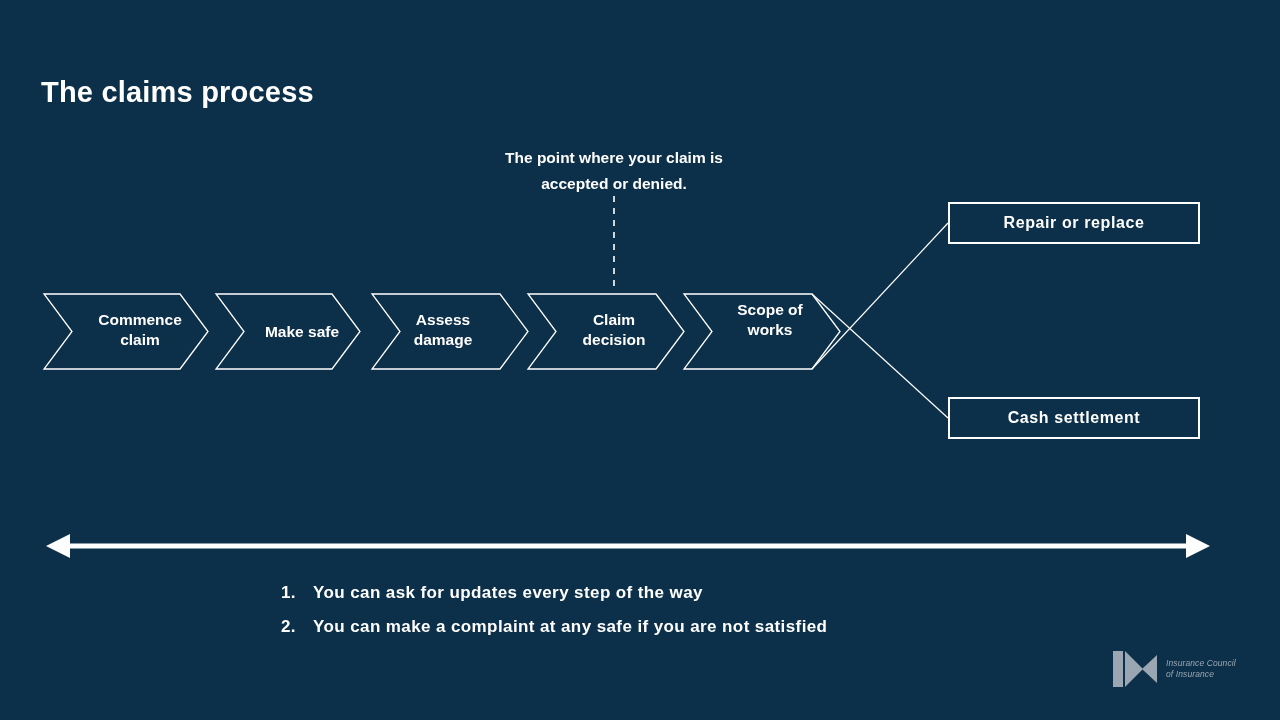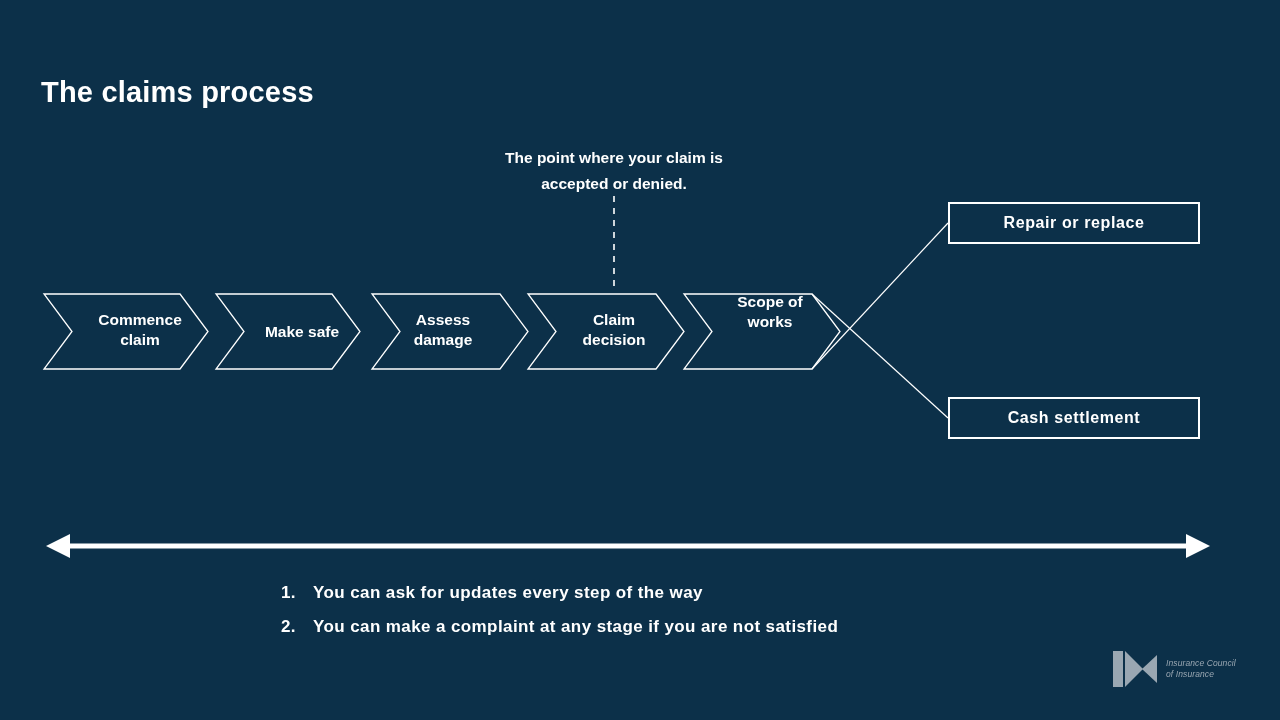--- a/index.html
+++ b/index.html
@@ -172,37 +172,37 @@
   <div class="chevron-label" style="left:385px; top:310px; width:116px;">
     <div>Assess</div>
     <div>damage</div>
   </div>
 
   <div class="chevron-label" style="left:556px; top:310px; width:116px;">
     <div>Claim</div>
     <div>decision</div>
   </div>
 
-  <div class="chevron-label" style="left:712px; top:292px; width:116px;">
+  <div class="chevron-label" style="left:712px; top:300px; width:116px;">
     <div>Scope of</div>
     <div>works</div>
   </div>
 
   <div class="outcome-box" id="outcome-repair">Repair or replace</div>
 
   <div class="outcome-box" id="outcome-cash">Cash settlement</div>
 
   <ul id="notes-list">
     <li>
       <span class="note-num">1.</span>
       <span>You can ask for updates every step of the way</span>
     </li>
     <li>
       <span class="note-num">2.</span>
-      <span>You can make a complaint at any stage if you are not satisfied</span>
+      <span>You can make a complaint at any safe if you are not satisfied</span>
     </li>
   </ul>
 
   <div id="brand-logo">
     <svg class="logo-mark" width="44" height="36" viewBox="0 0 44 36">
       <rect x="0" y="0" width="10" height="36" fill="#9aa7b2"></rect>
       <polygon points="12,0 12,36 30,18" fill="#9aa7b2"></polygon>
       <polygon points="44,4 44,32 29,18" fill="#9aa7b2"></polygon>
     </svg>
     <div class="logo-text">

